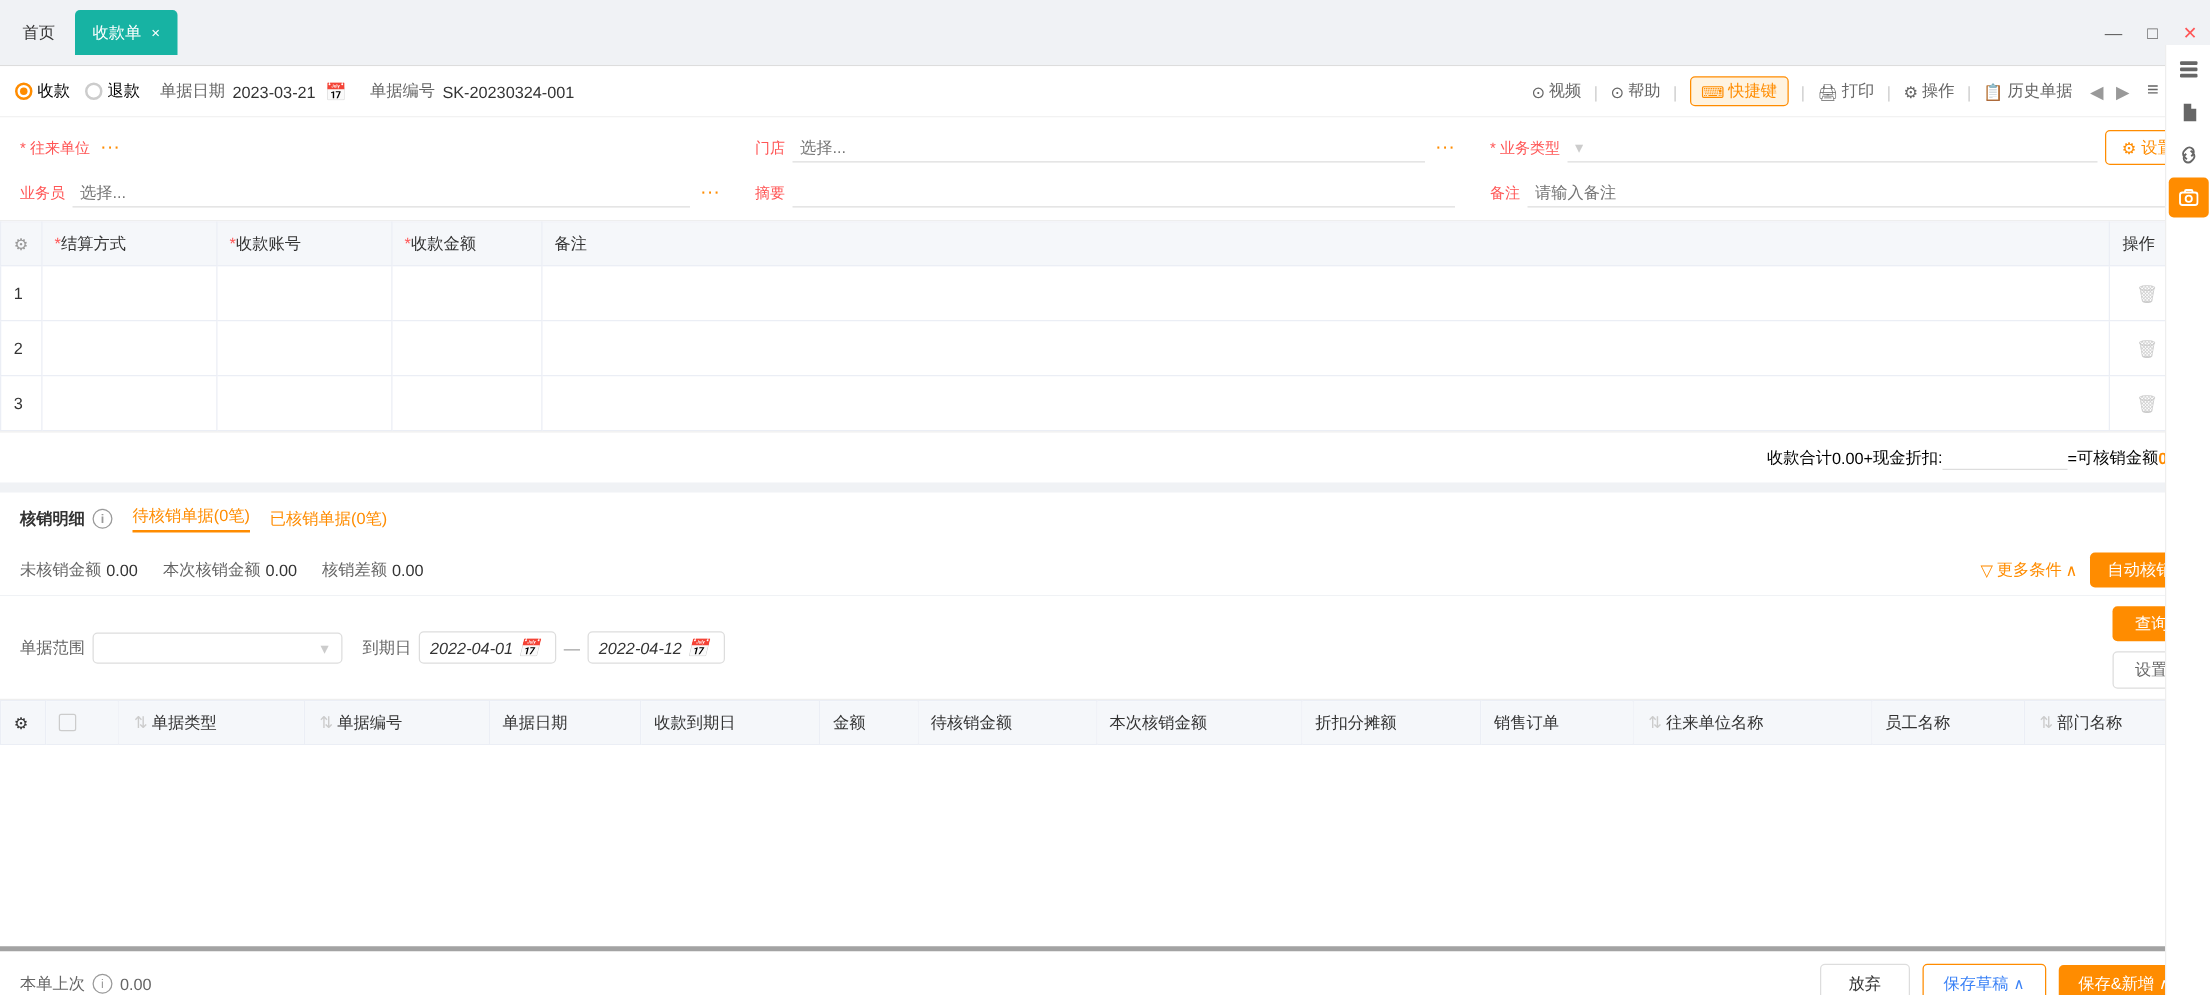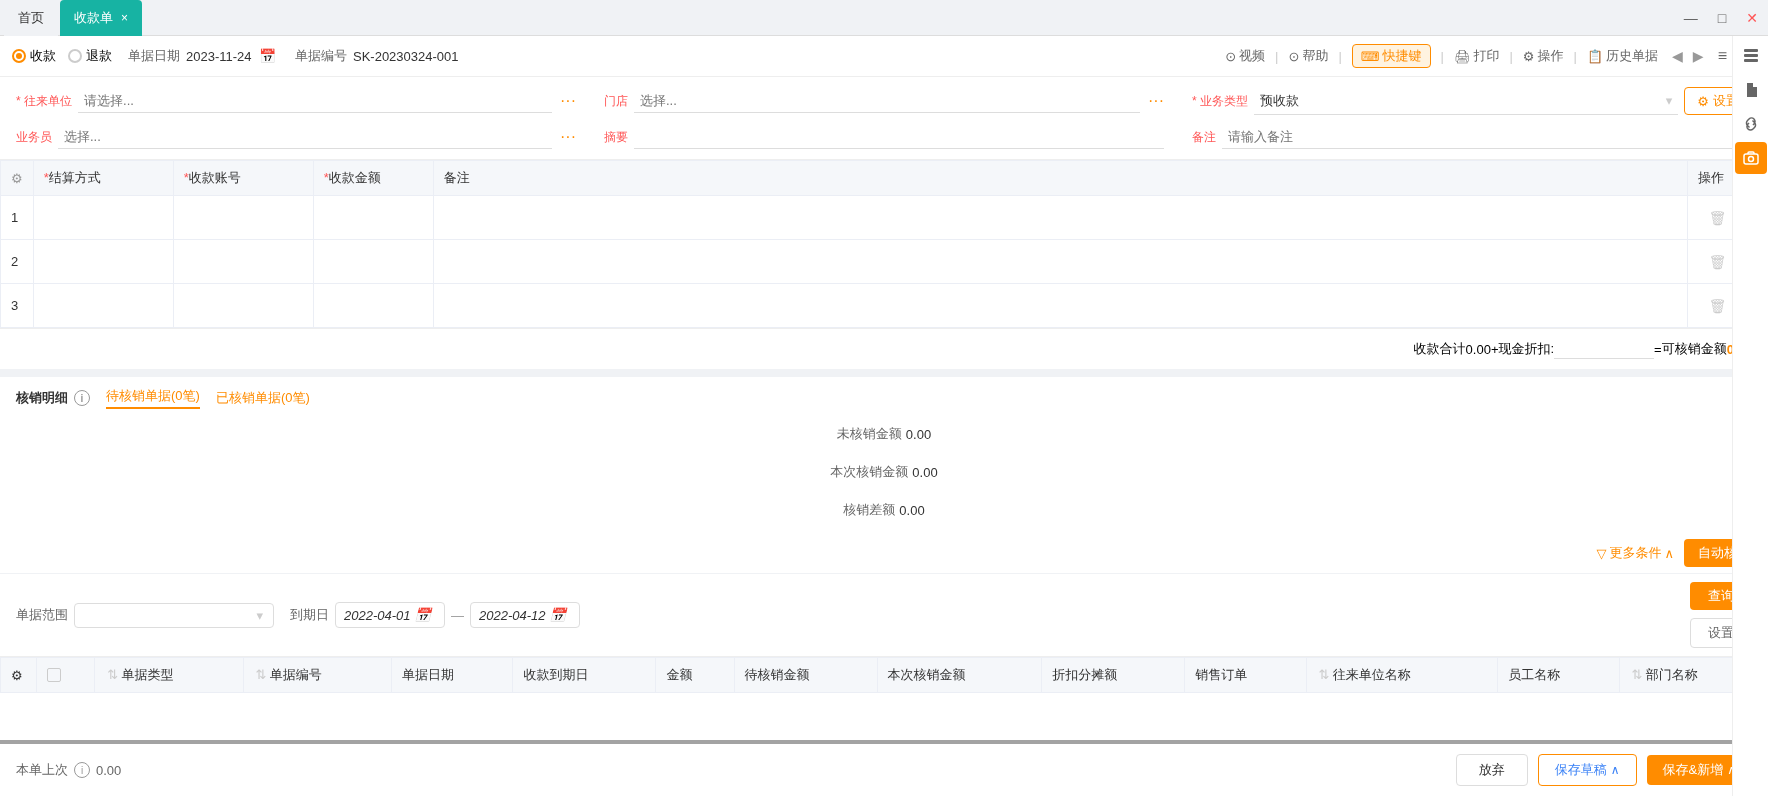--- a/index.html
+++ b/index.html
@@ -1,20 +1,20 @@
 <!DOCTYPE html>
 <html><head>
   <meta charset="utf-8">
   <style>
     * { box-sizing: border-box; margin: 0; padding: 0; font-family: 'Microsoft YaHei', Arial, sans-serif; font-size: 13px; }
     body { background: #f0f2f5; width: 1768px; height: 796px; overflow: hidden; }
 
     
     .tab-bar {
-      display: flex; align-items: center; background: #f0f2f5; height: 36px;
+      display: flex; align-items: center; background: #f0f2f5; height: 53px;
       border-bottom: 1px solid #ddd; padding: 0 4px; gap: 2px;
     }
     .tab-item {
       display: flex; align-items: center; padding: 6px 14px; cursor: pointer;
       border-radius: 4px 4px 0 0; font-size: 13px; height: 36px;
     }
     .tab-item.home { background: #f0f2f5; color: #333; }
     .tab-item.active { background: #17b3a3; color: #fff; }
     .tab-item .close-icon { margin-left: 8px; cursor: pointer; font-size: 12px; }
     .tab-bar-right { margin-left: auto; display: flex; align-items: center; gap: 8px; }
@@ -101,22 +101,22 @@
     .section-header {
       display: flex; align-items: center; padding: 10px 16px; background: #fff;
       border-top: 8px solid #f0f2f5; flex-shrink: 0; gap: 16px;
     }
     .section-title { font-size: 15px; font-weight: bold; color: #333; display: flex; align-items: center; gap: 6px; }
     .info-icon { width: 16px; height: 16px; border-radius: 50%; border: 1px solid #999; display: inline-flex; align-items: center; justify-content: center; font-size: 10px; color: #999; cursor: pointer; }
     .tab-link { color: #ff8c00; cursor: pointer; font-size: 13px; text-decoration: none; }
     .tab-link.active { border-bottom: 2px solid #ff8c00; padding-bottom: 2px; }
 
     .summary-bar {
-      display: flex; align-items: center; padding: 6px 4px; background: #fff;
-      flex-shrink: 0; gap: 20px; border-bottom: 1px solid #f0f2f5; flex-direction: column;
+      display: flex; align-items: center; padding: 6px 16px; background: #fff;
+      flex-shrink: 0; gap: 20px; border-bottom: 1px solid #f0f2f5;
     }
     .summary-bar .item { display: flex; align-items: center; gap: 4px; color: #666; font-size: 13px; }
     .summary-bar .val { color: #333; }
     .summary-bar-right { margin-left: auto; display: flex; align-items: center; gap: 10px; }
     .more-conditions { color: #ff8c00; cursor: pointer; font-size: 13px; display: flex; align-items: center; gap: 3px; }
     .auto-btn { background: #ff8c00; color: #fff; border: none; border-radius: 4px; padding: 5px 14px; cursor: pointer; font-size: 13px; }
 
     
     .filter-row {
       display: flex; align-items: center; padding: 8px 16px; background: #fff;
@@ -218,21 +218,21 @@
         <span>收款</span>
       </div>
       <div class="radio-item">
         <div class="radio-circle"></div>
         <span>退款</span>
       </div>
     </div>
 
     <div class="field-group">
       <span class="field-label">单据日期</span>
-      <span class="field-value">2023-11-24</span>
+      <span class="field-value">2023-03-21</span>
       <button class="icon-btn">📅</button>
     </div>
 
     <div class="field-group">
       <span class="field-label">单据编号</span>
       <span class="field-value">SK-20230324-001</span>
     </div>
 
     <div class="toolbar-right">
       <span class="toolbar-btn">
@@ -271,34 +271,32 @@
       <span class="toolbar-btn" style="font-size:16px; font-weight:bold;">≡</span>
       <span class="toolbar-btn" style="background:#17b3a3; color:#fff; border-radius:3px; padding:2px 6px; font-weight:bold;">≡</span>
     </div>
   </div>
 
   <div class="form-area">
     <div class="form-row">
 
       <div class="form-field" style="flex:2">
         <span class="label">往来单位</span>
-        <input type="text" style="color: rgb(204, 204, 204);" placeholder="请选择...">
         <span class="more-btn">···</span>
       </div>
 
       <div class="form-field" style="flex:2">
         <span class="label no-required">门店</span>
         <input type="text" style="color: rgb(204, 204, 204);" placeholder="选择...">
         <span class="more-btn">···</span>
       </div>
 
       <div class="form-field" style="flex:2">
         <span class="label">业务类型</span>
         <div class="business-type" style="flex:1; display:flex; align-items:center; border-bottom:1px solid #ddd; padding:4px 6px;">
-          <span style="flex:1; color:#333;">预收款</span>
           <span style="color:#ccc;">▾</span>
         </div>
         <button class="setting-btn">
           <span>⚙</span>
           <span>设置</span>
         </button>
       </div>
     </div>
     <div class="form-row">
 

